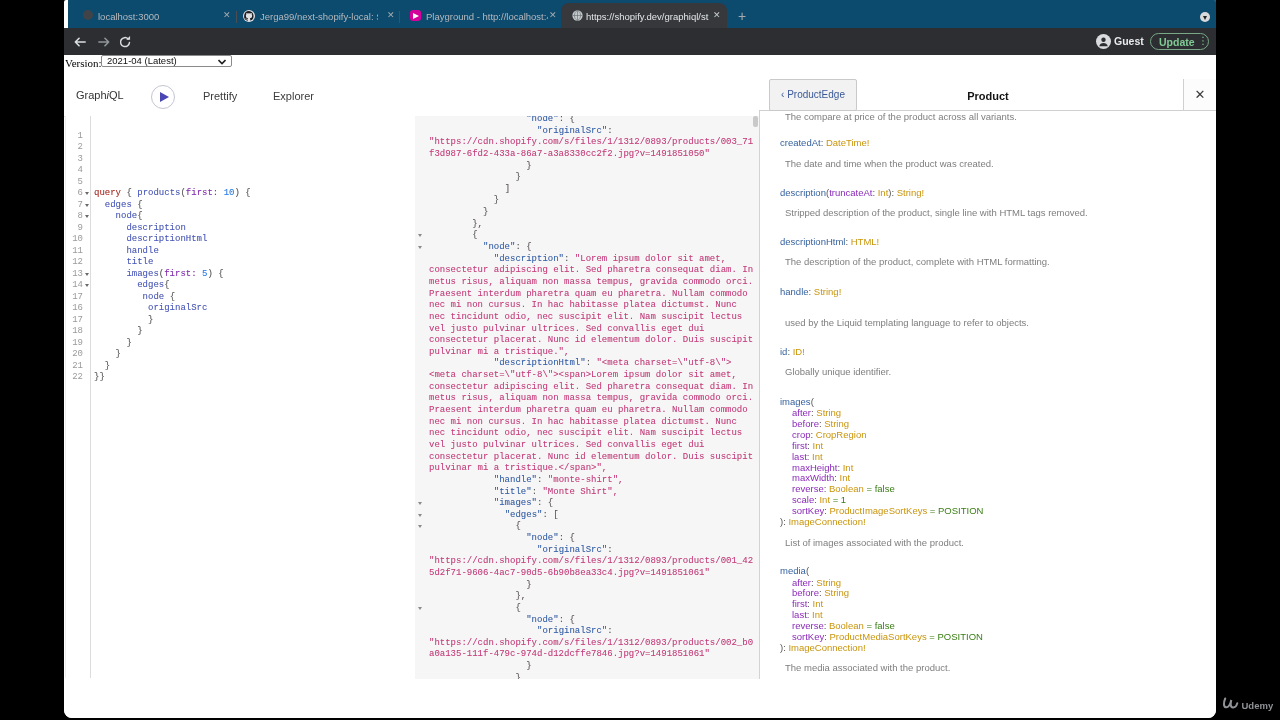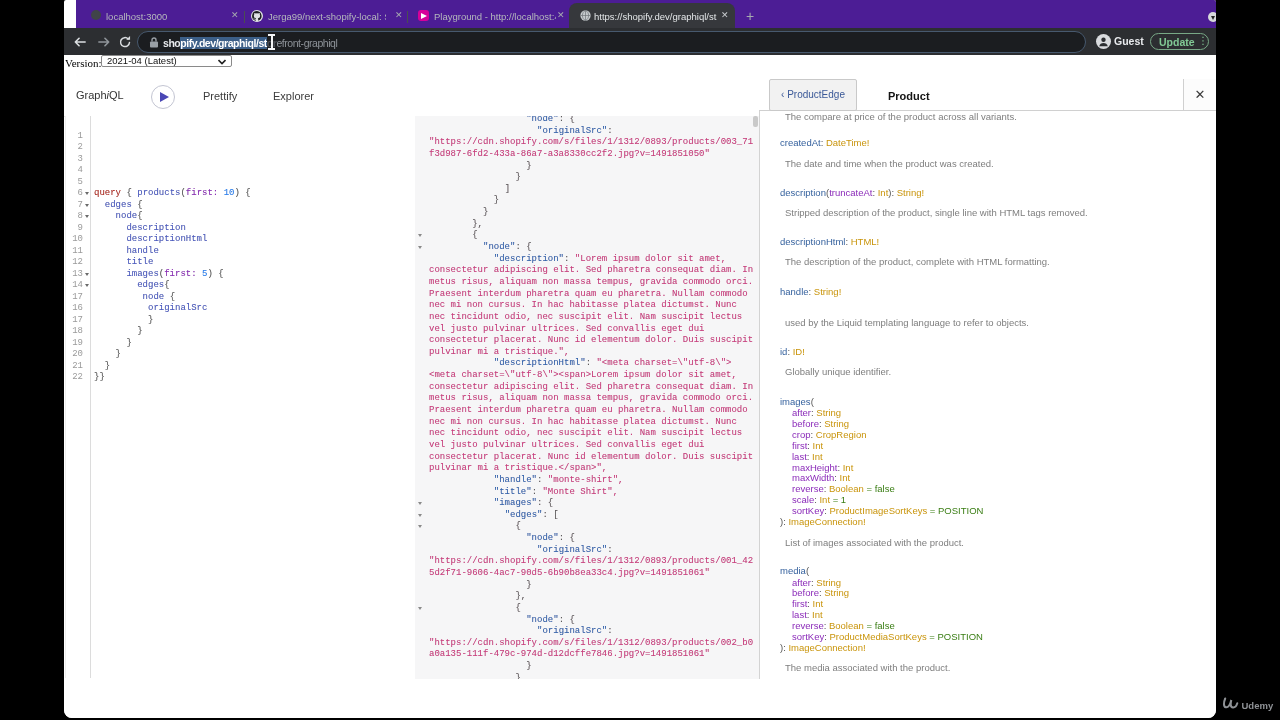--- a/index.html
+++ b/index.html
@@ -1,17 +1,17 @@
 <!DOCTYPE html>
 <html><head><meta charset="utf-8"><style>
 *{margin:0;padding:0;box-sizing:border-box}
 html,body{width:1280px;height:720px;background:#000;overflow:hidden;font-family:"Liberation Sans",sans-serif}
 #win{position:absolute;left:64px;top:0;width:1152px;height:718px;border-radius:2px 2px 8px 8px;overflow:hidden;background:#fff}
 
-#tabbar{position:absolute;left:12px;top:0;width:100%;height:28px;background:#4c1d95}
+#tabbar{position:absolute;left:4px;top:0;width:100%;height:28px;background:#0c4a6e}
 .tab{position:absolute;top:5px;height:23px;font-size:9.5px;color:#b5b9bd;white-space:nowrap;overflow:hidden}
 .tdiv{position:absolute;top:11px;width:1px;height:12px;background:#4a4e52}
 .tclose{position:absolute;top:10px;font-size:9px;color:#a6abb0}
 #activetab{position:absolute;left:493px;top:3px;width:166px;height:25px;background:#36383c;border-radius:8px 8px 0 0}
 
 #toolbar{position:absolute;left:0;top:28px;width:100%;height:27px;background:#2c2e31}
 #urlbar{position:absolute;left:73px;top:3px;width:949px;height:22px;border-radius:11px;background:#1b1d20;border:1px solid #47596e}
 .sel{background:#3c5f88;color:#fff}
 
 #page{position:absolute;left:0;top:55px;width:1152px;height:663px;background:#fff}
@@ -37,21 +37,21 @@
 #respane{position:absolute;left:351px;top:61px;width:344px;height:563px;background:#f6f6f7;overflow:hidden}
 #rescode{position:absolute;left:14px;top:-2px;font-family:"Liberation Mono",monospace;font-size:9px;white-space:pre;text-shadow:0 0 0.6px rgba(120,60,90,0.3)}
 #rescode .cl{height:11.65px;line-height:11.65px}
 .k{color:#2f63ae} .s{color:#cc3d7d}
 .rfold{position:absolute;left:3px;width:0;height:0;border-top:3.5px solid #8a8a8a;border-left:2.5px solid transparent;border-right:2.5px solid transparent}
 #resthumb{position:absolute;right:1px;top:0;width:5px;height:11px;background:#c9c9c9;border-radius:2px}
 
 #docpane{position:absolute;left:695px;top:23px;width:457px;height:601px;background:#fff;border-left:1px solid #d3d3d3}
 #dochdr{position:absolute;left:695px;top:23px;width:457px;height:33px;border-bottom:1px solid #d0d0d0;background:#fff}
 #backbox{position:absolute;left:705px;top:23.5px;width:88px;height:32px;background:#f2f2f2;border:1px solid #c9c9c9;border-radius:2px;color:#3B5998;font-size:10px;line-height:30px;text-align:center}
-#doctitle{position:absolute;left:824px;top:35px;width:200px;font-size:11px;font-weight:bold;color:#141414}
+#doctitle{position:absolute;left:824px;top:35px;width:200px;text-align:center;font-size:11px;font-weight:bold;color:#141414}
 #closebox{position:absolute;left:1119px;top:23.5px;width:33px;height:32px;background:#fcfcfc;border-left:1px solid #d0d0d0;border-bottom:1px solid #d0d0d0;color:#3a3a3a;font-size:13px;line-height:31px;text-align:center}
 .dl{position:absolute;font-size:9.5px;height:11px;line-height:11px;white-space:nowrap}
 .dgray{color:#7e7e7e} .dblue{color:#36629e} .dgold{color:#c9940a} .dpurp{color:#8B2BB9} .dgreen{color:#397D13} .dpu{color:#555}
 svg{display:block}
 </style></head><body>
 <div id="win">
   <div id="tabbar">
 
     <div style="position:absolute;left:15px;top:10px;width:10px;height:10px;border-radius:50%;background:#404448"></div>
     <div class="tab" style="left:30px;top:10.5px">localhost:3000</div>
@@ -87,30 +87,20 @@
     <svg style="position:absolute;left:9px;top:7px" width="14" height="14" viewBox="0 0 15 15">
         <path fill="none" stroke="#dcdfe2" stroke-width="1.7" stroke-linecap="round" stroke-linejoin="round" d="M13 7.5H2.5M6.5 3.5l-4 4 4 4"></path>
       </svg>
     <svg style="position:absolute;left:33px;top:7px" width="14" height="14" viewBox="0 0 15 15">
         <path fill="none" stroke="#90959a" stroke-width="1.7" stroke-linecap="round" stroke-linejoin="round" d="M2 7.5h10.5M8.5 3.5l4 4-4 4"></path>
       </svg>
     <svg style="position:absolute;left:54px;top:7px" width="14" height="14" viewBox="0 0 15 15">
         <path fill="none" stroke="#d9dcdf" stroke-width="1.6" stroke-linecap="round" d="M12.3 8a4.8 4.8 0 1 1-1.4-3.8"></path>
         <path fill="#d9dcdf" d="M12.9 1v4.2H8.8z"></path>
       </svg>
-    <div id="urlbar">
-      <svg style="position:absolute;left:11px;top:5px" width="10" height="11" viewBox="0 0 10 11">
-          <rect x="1" y="4.5" width="8" height="6" rx="1" fill="#9aa0a6"></rect>
-          <path fill="none" stroke="#9aa0a6" stroke-width="1.4" d="M3 4.5V3a2 2 0 0 1 4 0v1.5"></path>
-        </svg>
-      <div style="position:absolute;left:25px;top:4.5px;font-size:10.5px;font-weight:bold;letter-spacing:-0.45px;color:#e8eaed;white-space:pre">sho<span class="sel">pify.dev/graphiql/st</span><span style="color:#4a4e54">or</span><span style="color:#8d9298;font-weight:normal">efront-graphiql</span></div>
-      <div style="position:absolute;left:133px;top:3px;width:1.5px;height:14px;background:#f2f3f4"></div>
-      <div style="position:absolute;left:130px;top:2px;width:7px;height:1.5px;background:#f2f3f4"></div>
-      <div style="position:absolute;left:130px;top:16px;width:7px;height:1.5px;background:#f2f3f4"></div>
-    </div>
     <div style="position:absolute;left:1032px;top:6px;width:15px;height:15px;border-radius:50%;background:#d9dbde"></div>
     <svg style="position:absolute;left:1032px;top:6px" width="15" height="15" viewBox="0 0 15 15">
         <circle cx="7.5" cy="5.7" r="2.2" fill="#2c2e31"></circle>
         <path fill="#2c2e31" d="M3.2 12.2a4.5 4.5 0 0 1 8.6 0z"></path>
       </svg>
     <div style="position:absolute;left:1050px;top:7px;font-size:10.5px;font-weight:bold;color:#e8eaed">Guest</div>
     <div style="position:absolute;left:1086px;top:5px;width:59px;height:17px;border:1.5px solid #78a886;border-radius:9px">
       <span style="position:absolute;left:8px;top:1.5px;font-size:10.5px;font-weight:bold;color:#81c995">Update</span>
       <span style="position:absolute;left:47px;top:1px;font-size:10px;color:#81c995;letter-spacing:0">⋮</span>
     </div>

